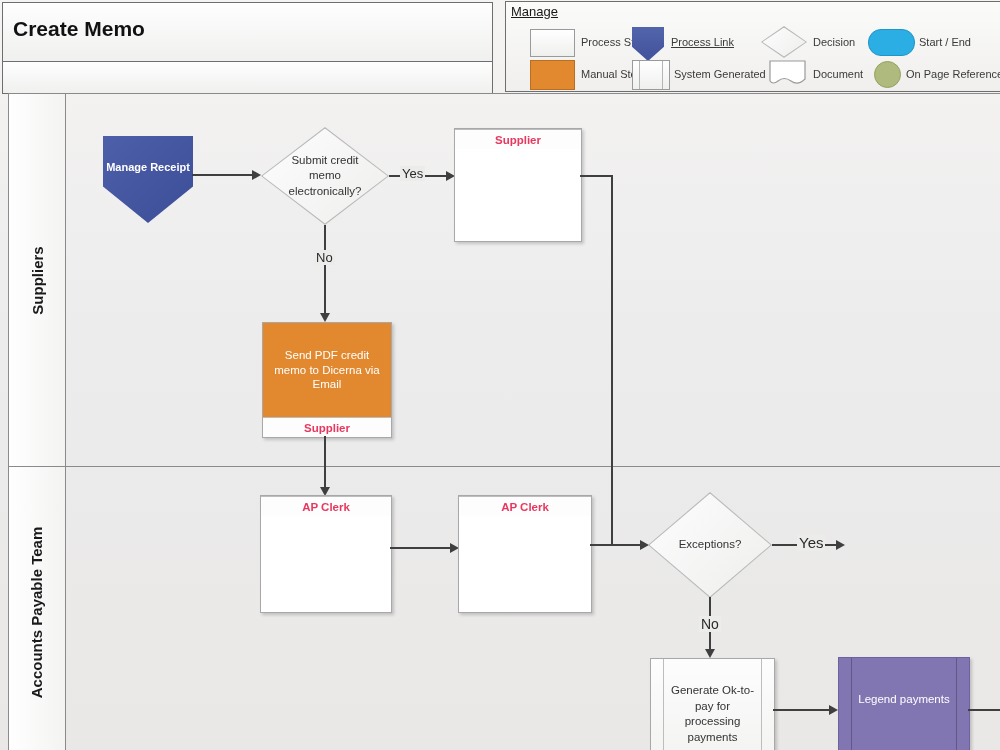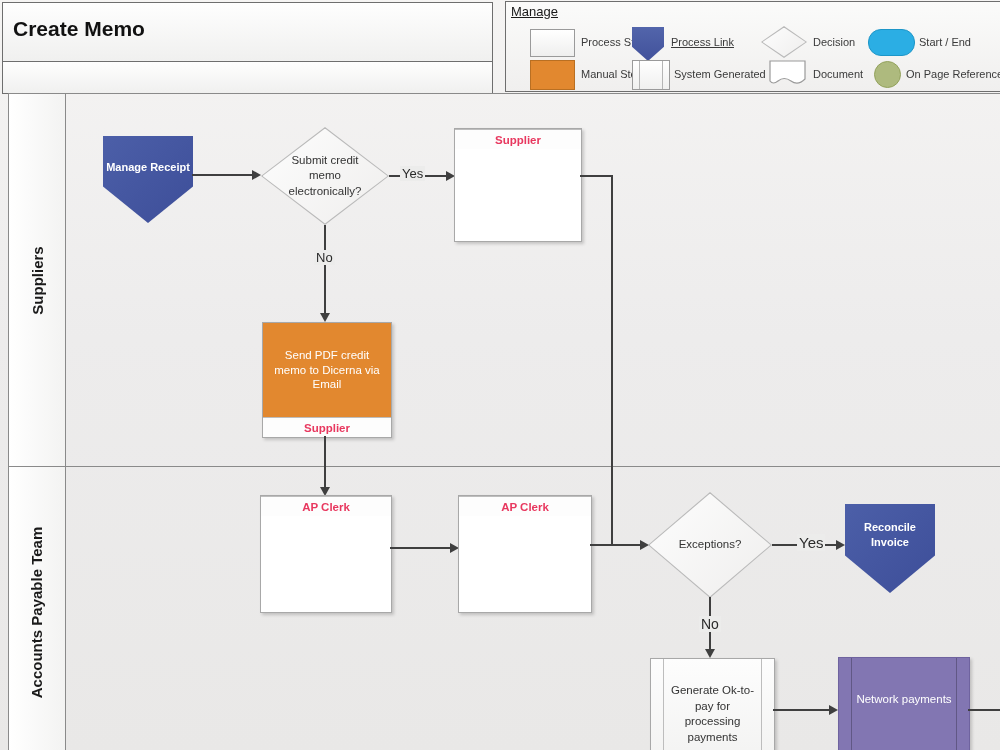--- a/index.html
+++ b/index.html
@@ -176,34 +176,31 @@
   <div class="dia-outer" style="left:648px;top:492px;width:124px;height:106px;">
     <div class="dia-inner">
       <span class="dia-text">Exceptions?</span>
     </div>
   </div>
 
   <div class="hline" style="left:772px;top:544px;width:64px;"></div>
   <div class="arr-r" style="left:836px;top:540px;"></div>
   <span class="conn-label" style="left:797px;top:534px;font-size:15px;">Yes</span>
 
-  <div class="bigpent" style="left:845px;top:504px;width:90px;height:89px;">
-    <div style="padding:16px 10px 0 10px;">Reconcile Invoice</div>
-  </div>
 
   <div class="vline" style="left:709px;top:597px;height:52px;"></div>
   <div class="arr-d" style="left:705px;top:649px;"></div>
   <span class="conn-label" style="left:699px;top:616px;font-size:14px;">No</span>
 
   <div class="sysnode" style="left:650px;top:658px;width:123px;height:100px;">
     <div style="padding:24px 16px 0 16px;">Generate Ok-to-pay for processing payments</div>
   </div>
 
   <div class="hline" style="left:773px;top:709px;width:56px;"></div>
   <div class="arr-r" style="left:829px;top:705px;"></div>
 
   <div class="sysnode purple" style="left:838px;top:657px;width:130px;height:101px;">
-    <div style="padding:34px 16px 0 16px;">Network payments</div>
+    <div style="padding:34px 16px 0 16px;">Legend payments</div>
   </div>
 
   <div class="hline" style="left:968px;top:709px;width:32px;"></div>
 
 </div>
 
 </body></html>

